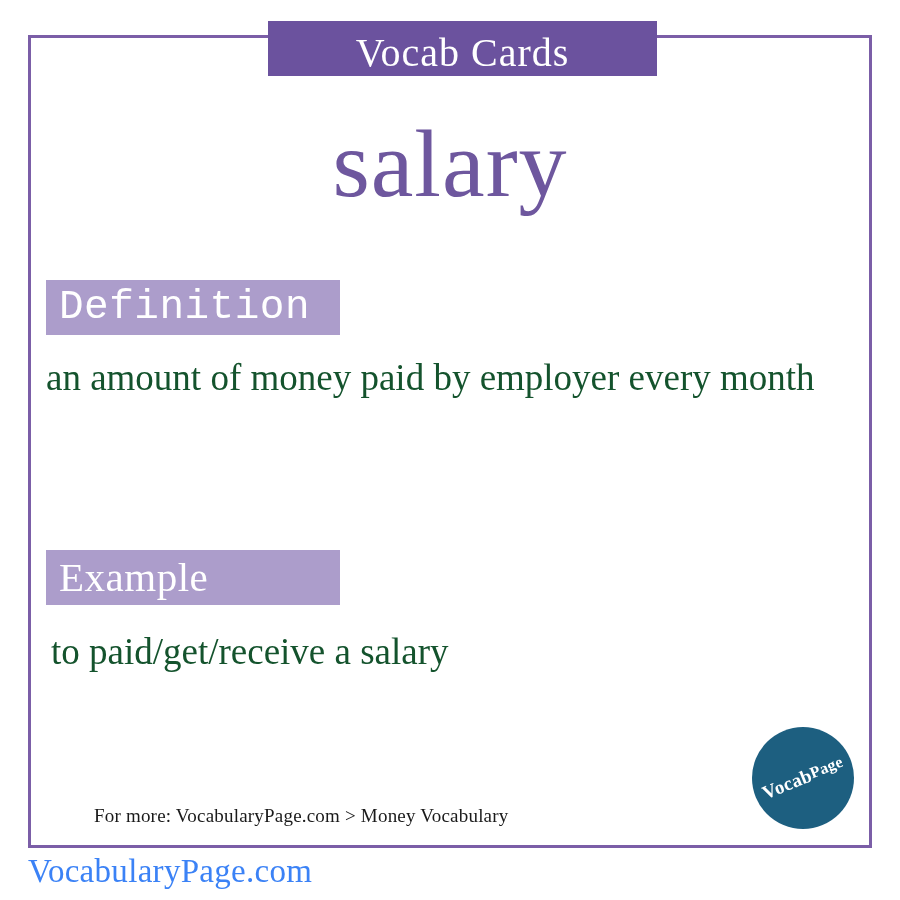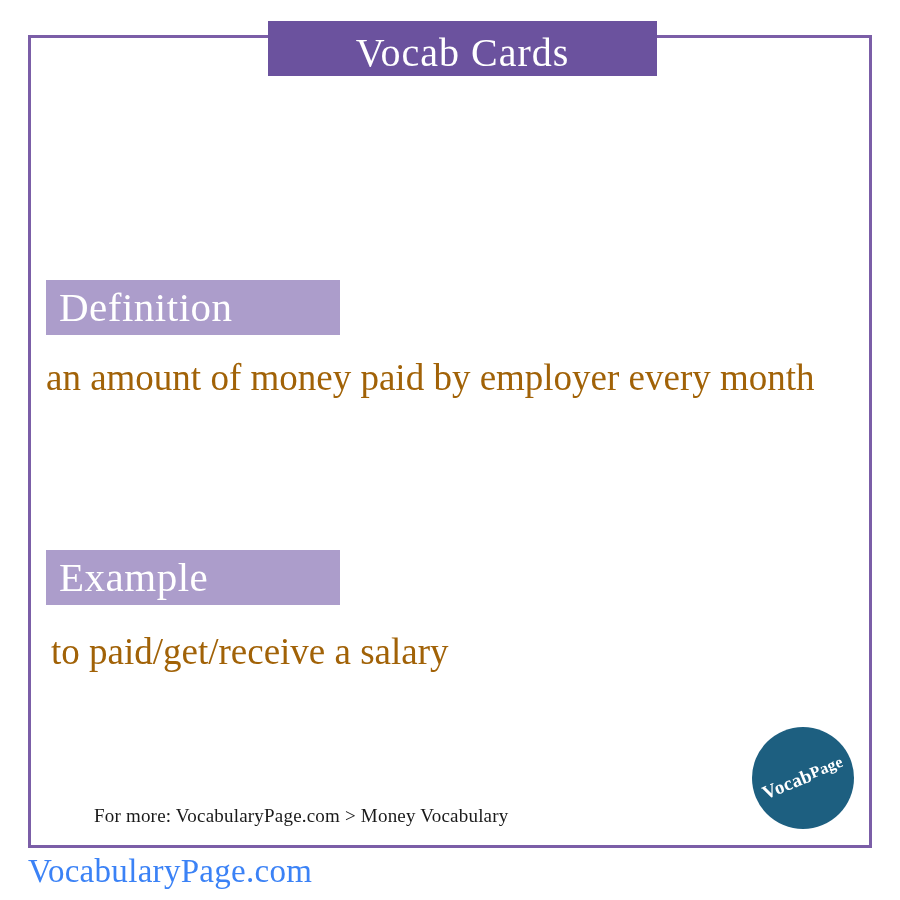--- a/index.html
+++ b/index.html
@@ -83,31 +83,32 @@
     align-items: center;
     padding-left: 13px;
     box-sizing: border-box;
     letter-spacing: 0.5px;
     z-index: 2;
   }
   #label-definition {
     left: 46px;
     top: 280px;
     width: 294px;
+    font-family: Liberation Mono, monospace;
   }
   #label-example {
     left: 46px;
     top: 550px;
     width: 294px;
   }
 
   
   .body-text {
     position: absolute;
-    color: #a16207;
+    color: #14532d;
     font-size: 37px;
     line-height: 1.42;
     z-index: 2;
   }
   #definition-text {
     left: 46px;
     top: 352px;
     width: 790px;
   }
   #example-text {
@@ -174,20 +175,21 @@
 <body>
 
 <div id="card">
 
   <div id="frame"></div>
 
   <div id="title-banner">
     <span class="title-text">Vocab Cards</span>
   </div>
 
+  <div id="headword">salary</div>
 
   <div class="section-label" id="label-definition">
     <span>Definition</span>
   </div>
 
   <div class="body-text" id="definition-text">an amount of money paid by employer every month</div>
 
   <div class="section-label" id="label-example">
     <span>Example</span>
   </div>

